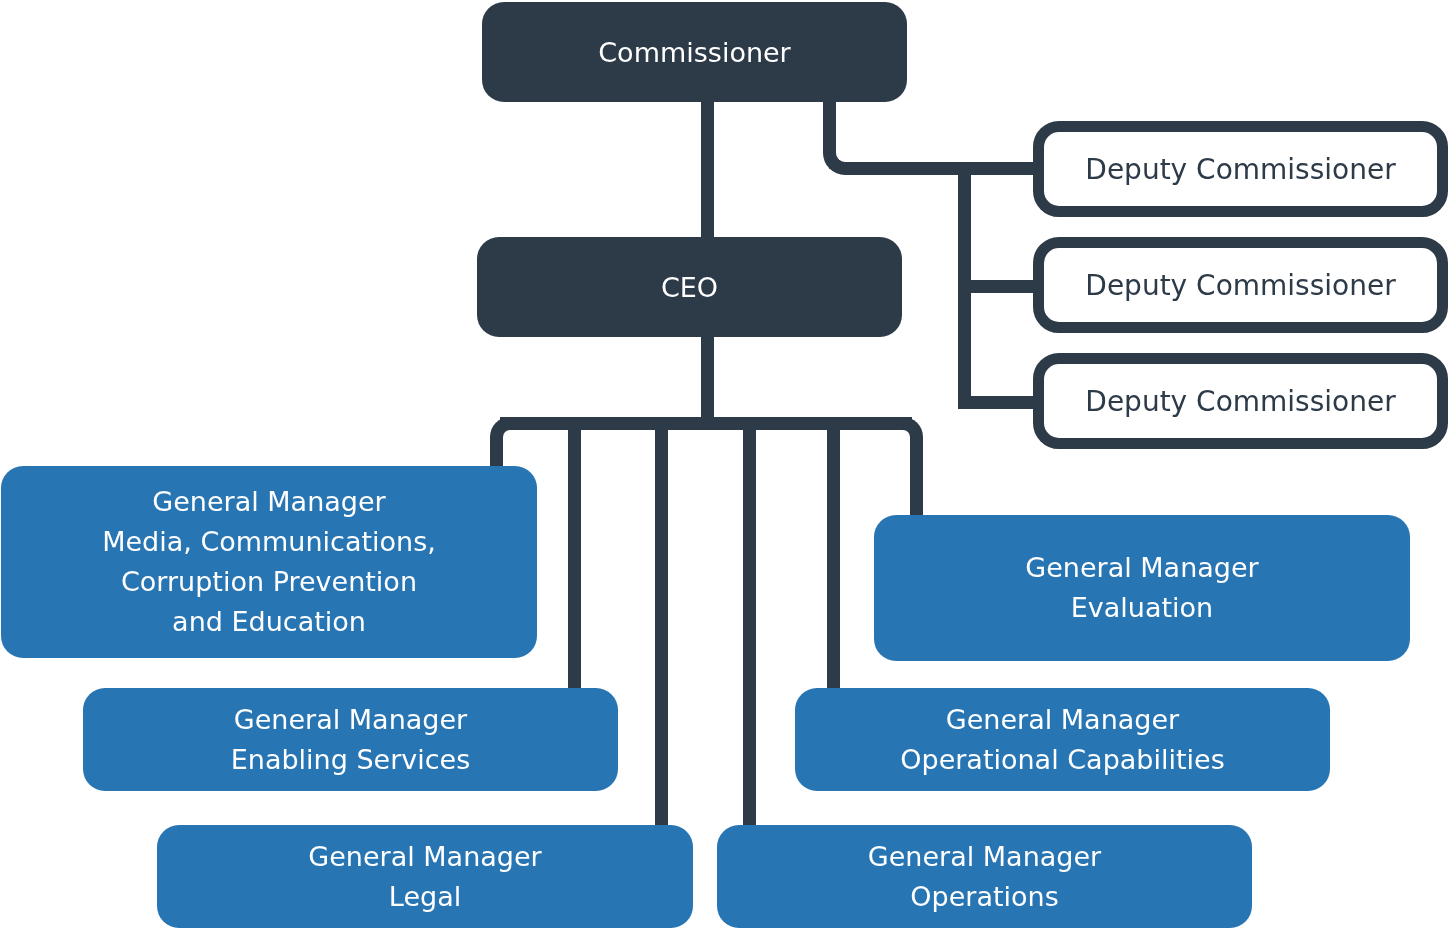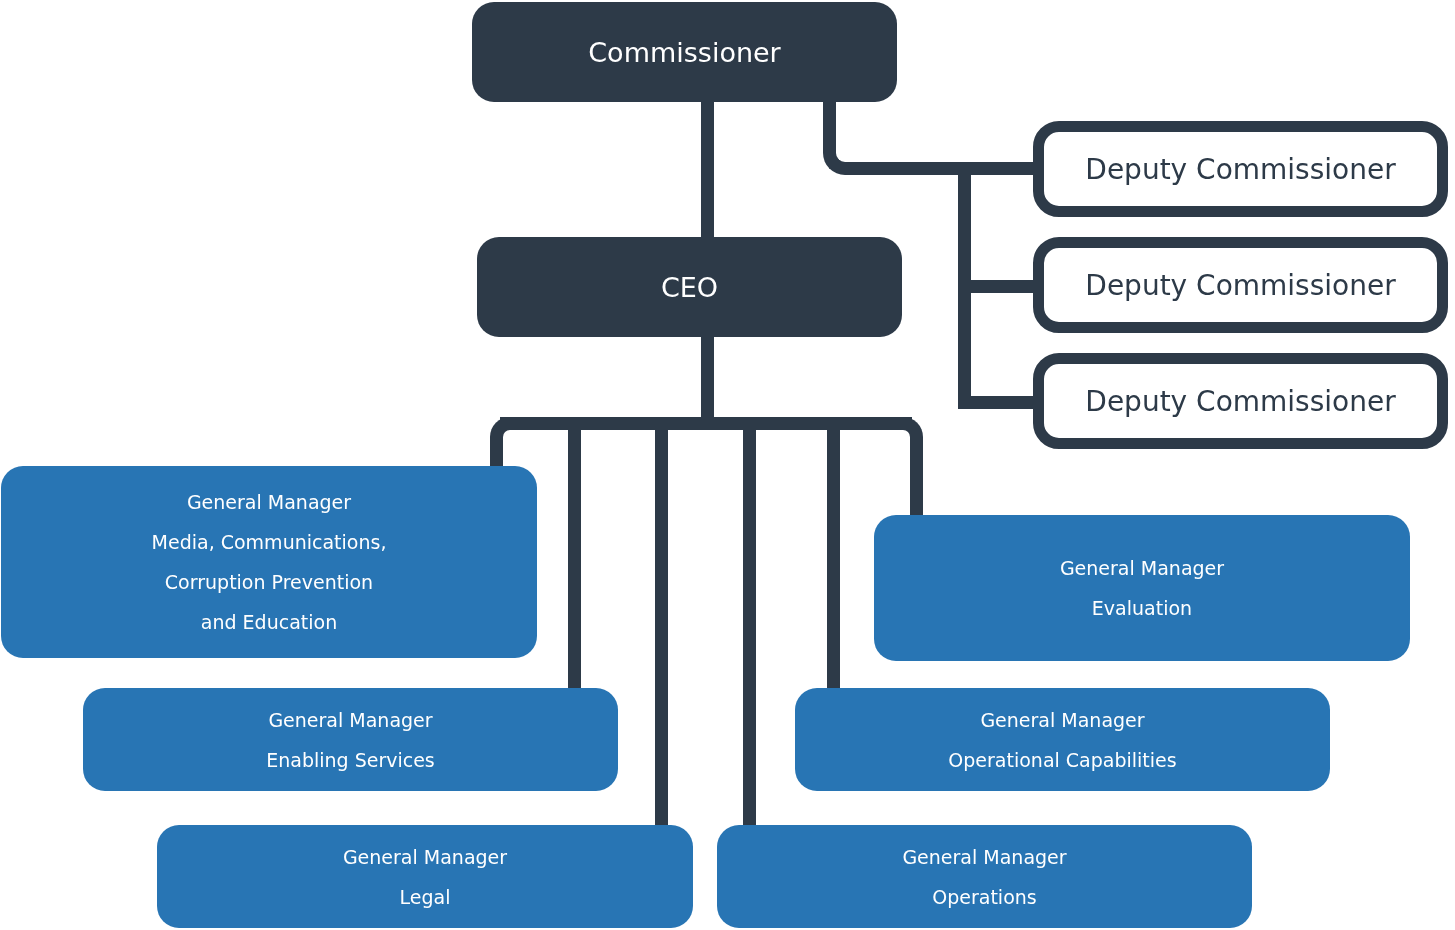--- a/index.html
+++ b/index.html
@@ -29,21 +29,21 @@
   .node.outline {
     background: #ffffff;
     border: 11px solid var(--dark, #2d3a48);
     color: var(--dark, #2d3a48);
     font-size: 28px;
     border-radius: 26px;
   }
   .node.blue {
     background: var(--blue, #2875b4);
     color: #ffffff;
-    font-size: 19px;
+    font-size: 27px;
     line-height: 40px;
   }
   .edge {
     position: absolute;
     background: var(--dark, #2d3a48);
   }
   .corner {
     position: absolute;
     box-sizing: border-box;
     background: transparent;
@@ -58,21 +58,21 @@
     border-top: 13px solid var(--dark, #2d3a48);
     border-top-left-radius: 20px;
   }
   .corner.elbow-tr {
     border-right: 13px solid var(--dark, #2d3a48);
     border-top: 13px solid var(--dark, #2d3a48);
     border-top-right-radius: 20px;
   }
 
   
-  #node-commissioner { left: 472px; top: 2px;   width: 425px; height: 100px; }
+  #node-commissioner { left: 482px; top: 2px;   width: 425px; height: 100px; }
   #node-ceo          { left: 477px; top: 237px; width: 425px; height: 100px; }
   #node-deputy-1     { left: 1033px; top: 121px; width: 415px; height: 96px; }
   #node-deputy-2     { left: 1033px; top: 237px; width: 415px; height: 96px; }
   #node-deputy-3     { left: 1033px; top: 353px; width: 415px; height: 96px; }
   #node-gm-media     { left: 1px;   top: 466px; width: 536px; height: 192px; }
   #node-gm-evaluation { left: 874px; top: 515px; width: 536px; height: 146px; }
   #node-gm-enabling  { left: 83px;  top: 688px; width: 535px; height: 103px; }
   #node-gm-opcap     { left: 795px; top: 688px; width: 535px; height: 103px; }
   #node-gm-legal     { left: 157px; top: 825px; width: 536px; height: 103px; }
   #node-gm-operations { left: 717px; top: 825px; width: 535px; height: 103px; }

